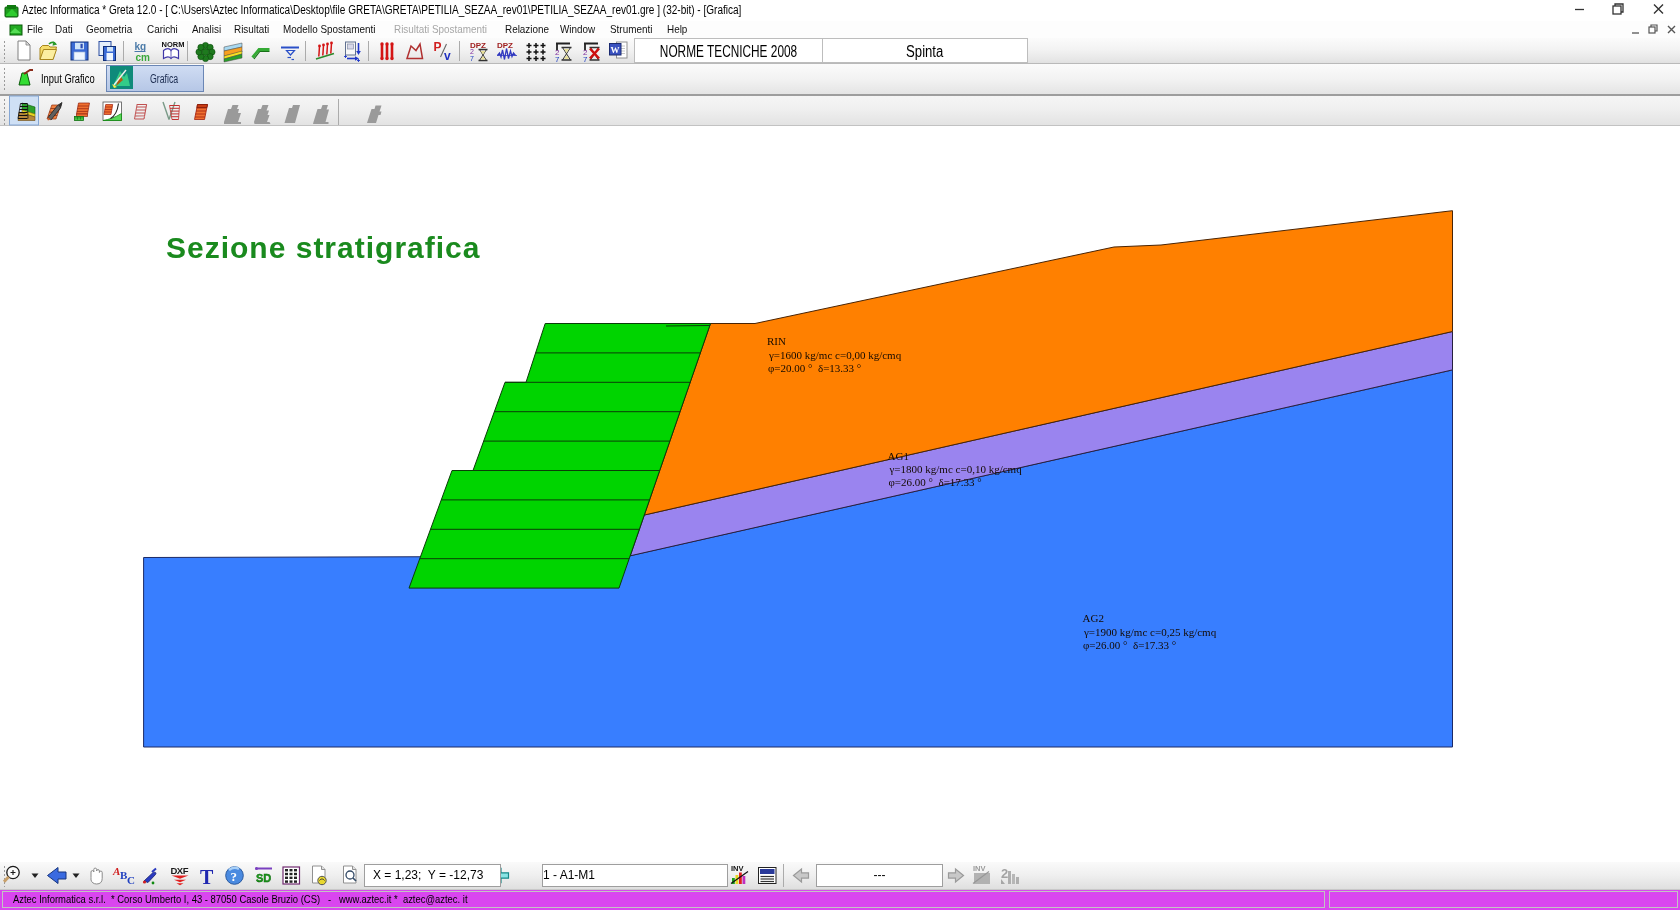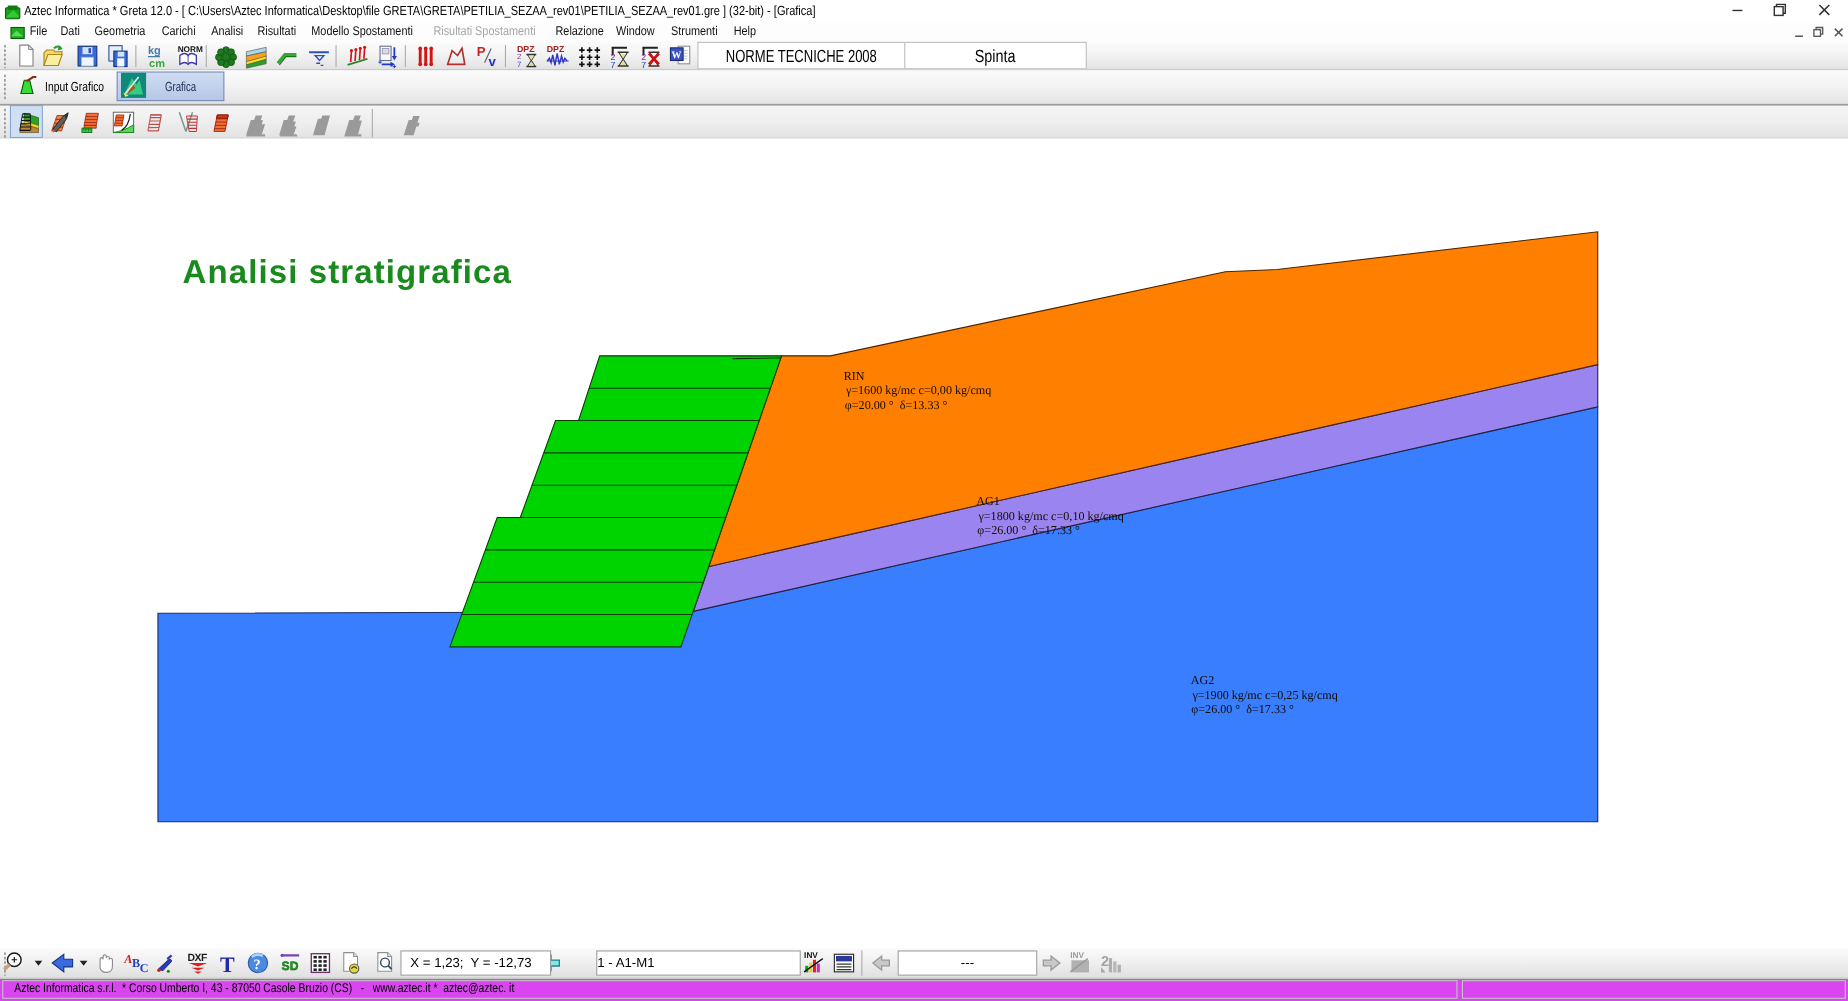--- a/index.html
+++ b/index.html
@@ -222,21 +222,21 @@
         <rect x="2" y="3.5" width="11.5" height="11.5" fill="#3a52c0" stroke="#1a2a70"></rect>
         <text x="3" y="12.8" font-size="9" font-weight="bold" fill="#fff" font-family="Liberation Serif">W</text>
       </g>
   </svg>
   <div class="sep1" style="left:123px"></div>
   <div class="sep1" style="left:187px"></div>
   <div class="sep1" style="left:305px"></div>
   <div class="sep1" style="left:368px"></div>
   <div class="sep1" style="left:459px"></div>
   <div class="whitebox" style="left:634px;top:0;width:188px;height:25px;line-height:25px;border-right:none"><span style="display:inline-block;transform:scaleX(0.74)">NORME TECNICHE 2008 - AP 1</span></div>
-  <div class="whitebox" style="left:822px;top:0;width:166px;height:25px;line-height:25px"><span style="display:inline-block;transform:scaleX(0.82)">Spinta</span></div>
+  <div class="whitebox" style="left:822px;top:0;width:206px;height:25px;line-height:25px"><span style="display:inline-block;transform:scaleX(0.82)">Spinta</span></div>
 </div>
 <div id="tabrow">
   <div class="vgrip" style="top:3px;height:24px"></div>
   <svg class="abs" style="left:15px;top:4px" width="22" height="20">
       <path d="M4 17 L7 5 L12 5 L15 17 Z" fill="#33dd33" stroke="#0a5a0a"></path>
       <path d="M9 6 L15 2 L18 2" fill="none" stroke="#8a2a1a" stroke-width="2"></path>
     </svg>
   <div class="abs" style="left:41px;top:8px;font-size:12px;transform:scaleX(0.78);transform-origin:0 0">Input Grafico</div>
   <div class="abs" style="left:106px;top:1px;width:98px;height:27px;background:linear-gradient(to bottom,#cfdcf3,#b6c7e6);border:1px solid #6a86b5"></div>
   <svg class="abs" style="left:110px;top:2px" width="23" height="23">
@@ -341,21 +341,21 @@
     <text x="769" y="358.5">γ=1600 kg/mc c=0,00 kg/cmq</text>
     <text x="768" y="371.5">φ=20.00 °&nbsp; δ=13.33 °</text>
     <text x="887.5" y="459.5">AG1</text>
     <text x="889.5" y="472.5">γ=1800 kg/mc c=0,10 kg/cmq</text>
     <text x="888.5" y="485.5">φ=26.00 °&nbsp; δ=17.33 °</text>
     <text x="1082.5" y="622">AG2</text>
     <text x="1084" y="635.5">γ=1900 kg/mc c=0,25 kg/cmq</text>
     <text x="1083" y="648.5">φ=26.00 °&nbsp; δ=17.33 °</text>
   </g>
 </svg>
-<div id="maintitle">Analisi stratigrafica</div>
+<div id="maintitle">Sezione stratigrafica</div>
 <div id="bottombar">
   <div class="vgrip" style="top:3px;height:22px"></div>
   <svg class="abs" style="left:0;top:0" width="1060" height="27" id="tbbsvg">
     <g>
         <circle cx="13" cy="10.5" r="6.2" fill="#fbfbfb" stroke="#1a1a1a" stroke-width="1.3"></circle>
         <path d="M10.5 10.5h5M13 8v5" stroke="#1a1a1a" stroke-width="1.1"></path>
         <path d="M8.7 14.8L4 19.8" stroke="#c8a06a" stroke-width="3"></path>
       </g>
     <path d="M31.5 11.5h7l-3.5 4.5z" fill="#222"></path>
     <path d="M47.5 13.5L58 5.5v4.5h8v7h-8v4.5z" fill="#3a6ae0" stroke="#16357e" stroke-width="1"></path>

